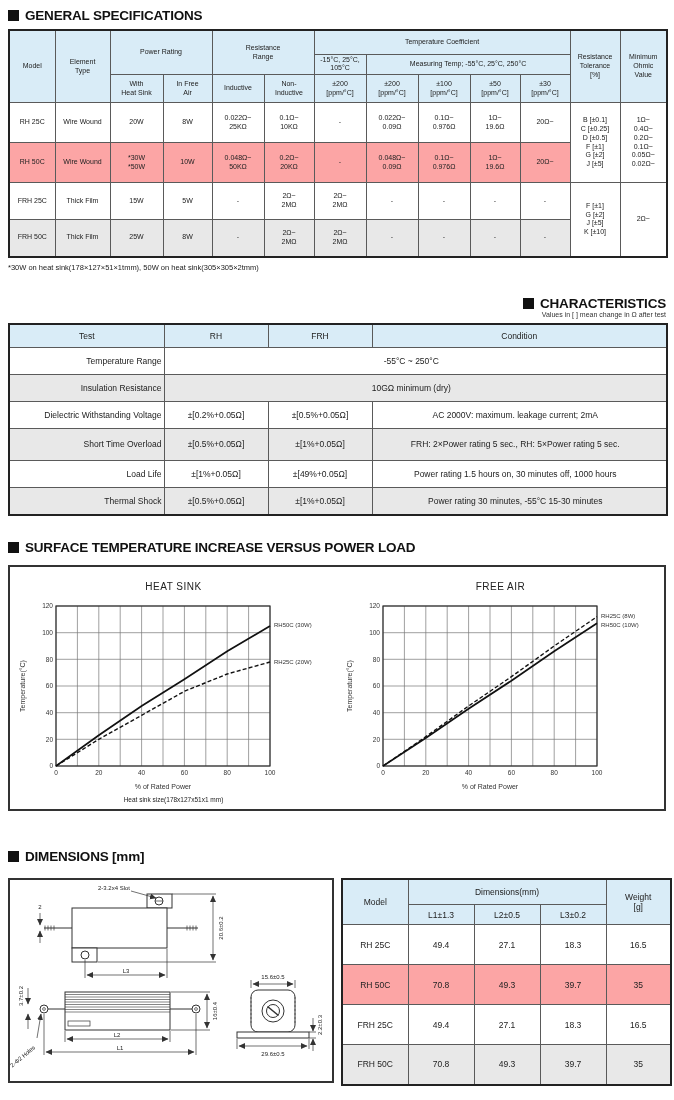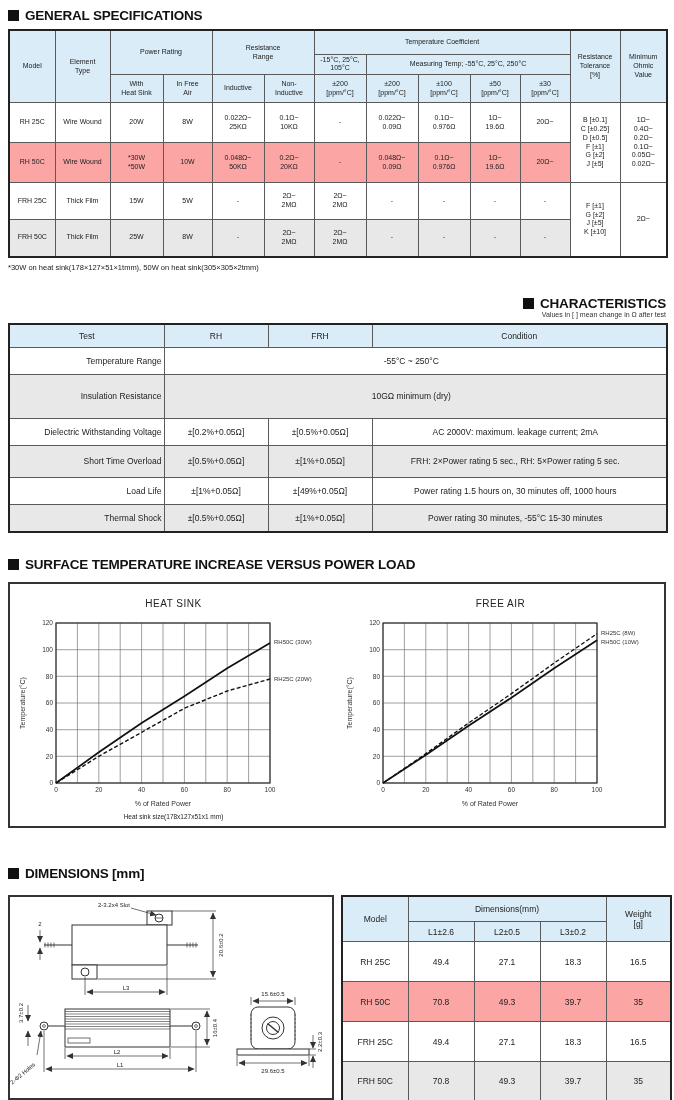--- a/index.html
+++ b/index.html
@@ -210,21 +210,21 @@
         <tr class="hdr" style="height:24px">
       <td>Test</td>
       <td>RH</td>
       <td>FRH</td>
       <td>Condition</td>
     </tr>
     <tr style="height:27px">
       <td class="t">Temperature Range</td>
       <td colspan="3" class="c">-55°C ~ 250°C</td>
     </tr>
-    <tr class="gray" style="height:44px">
+    <tr class="gray" style="height:27px">
       <td class="t">Insulation Resistance</td>
       <td colspan="3" class="c">10GΩ minimum (dry)</td>
     </tr>
     <tr style="height:27px">
       <td class="t">Dielectric Withstanding Voltage</td>
       <td>±[0.2%+0.05Ω]</td>
       <td>±[0.5%+0.05Ω]</td>
       <td class="c">AC 2000V: maximum.  leakage current; 2mA</td>
     </tr>
     <tr class="gray" style="height:32px">
@@ -417,21 +417,21 @@
           <col style="width:65px">
         </colgroup>
       <tbody>
           <tr class="hdr" style="height:26px">
         <td rowspan="2">Model</td>
         <td colspan="3">Dimensions(mm)</td>
         <td rowspan="2" class="pre">Weight
 [g]</td>
       </tr>
       <tr class="hdr" style="height:20px">
-        <td>L1±2.6</td>
+        <td>L1±1.3</td>
         <td>L2±0.5</td>
         <td>L3±0.2</td>
       </tr>
       <tr style="height:40px">
         <td>RH 25C</td>
         <td>49.4</td>
         <td>27.1</td>
         <td>18.3</td>
         <td>16.5</td>
       </tr>

